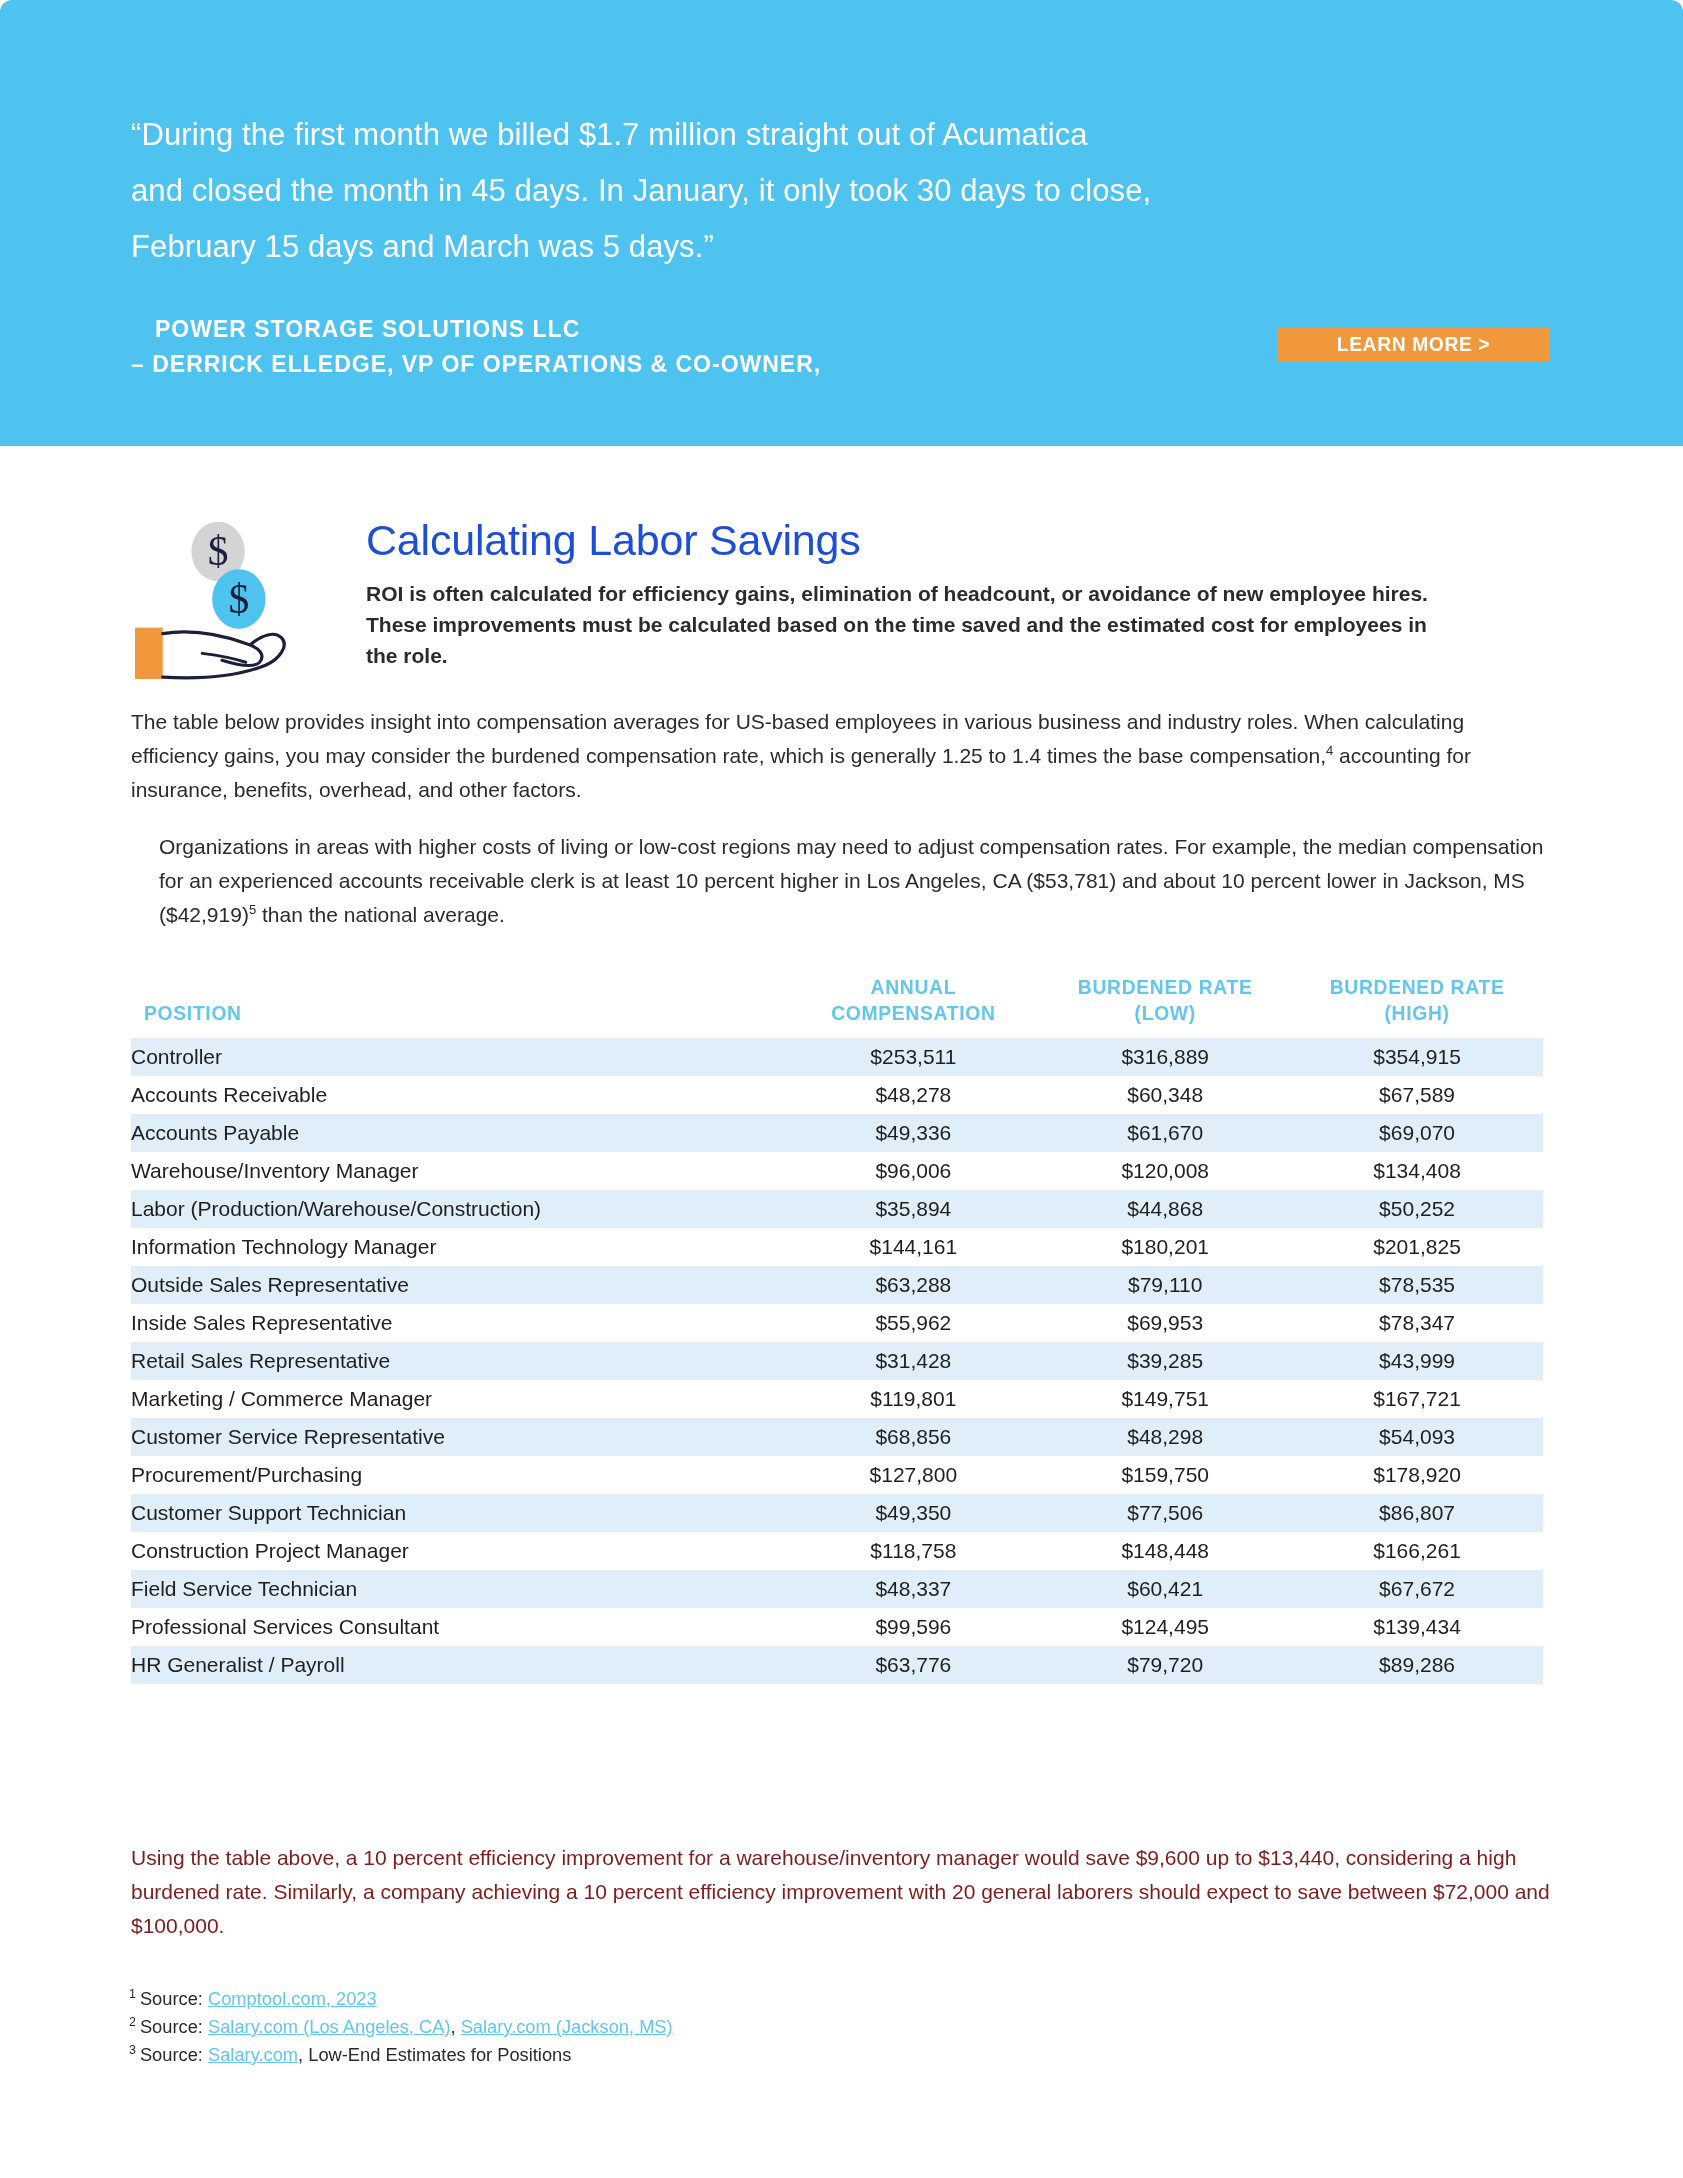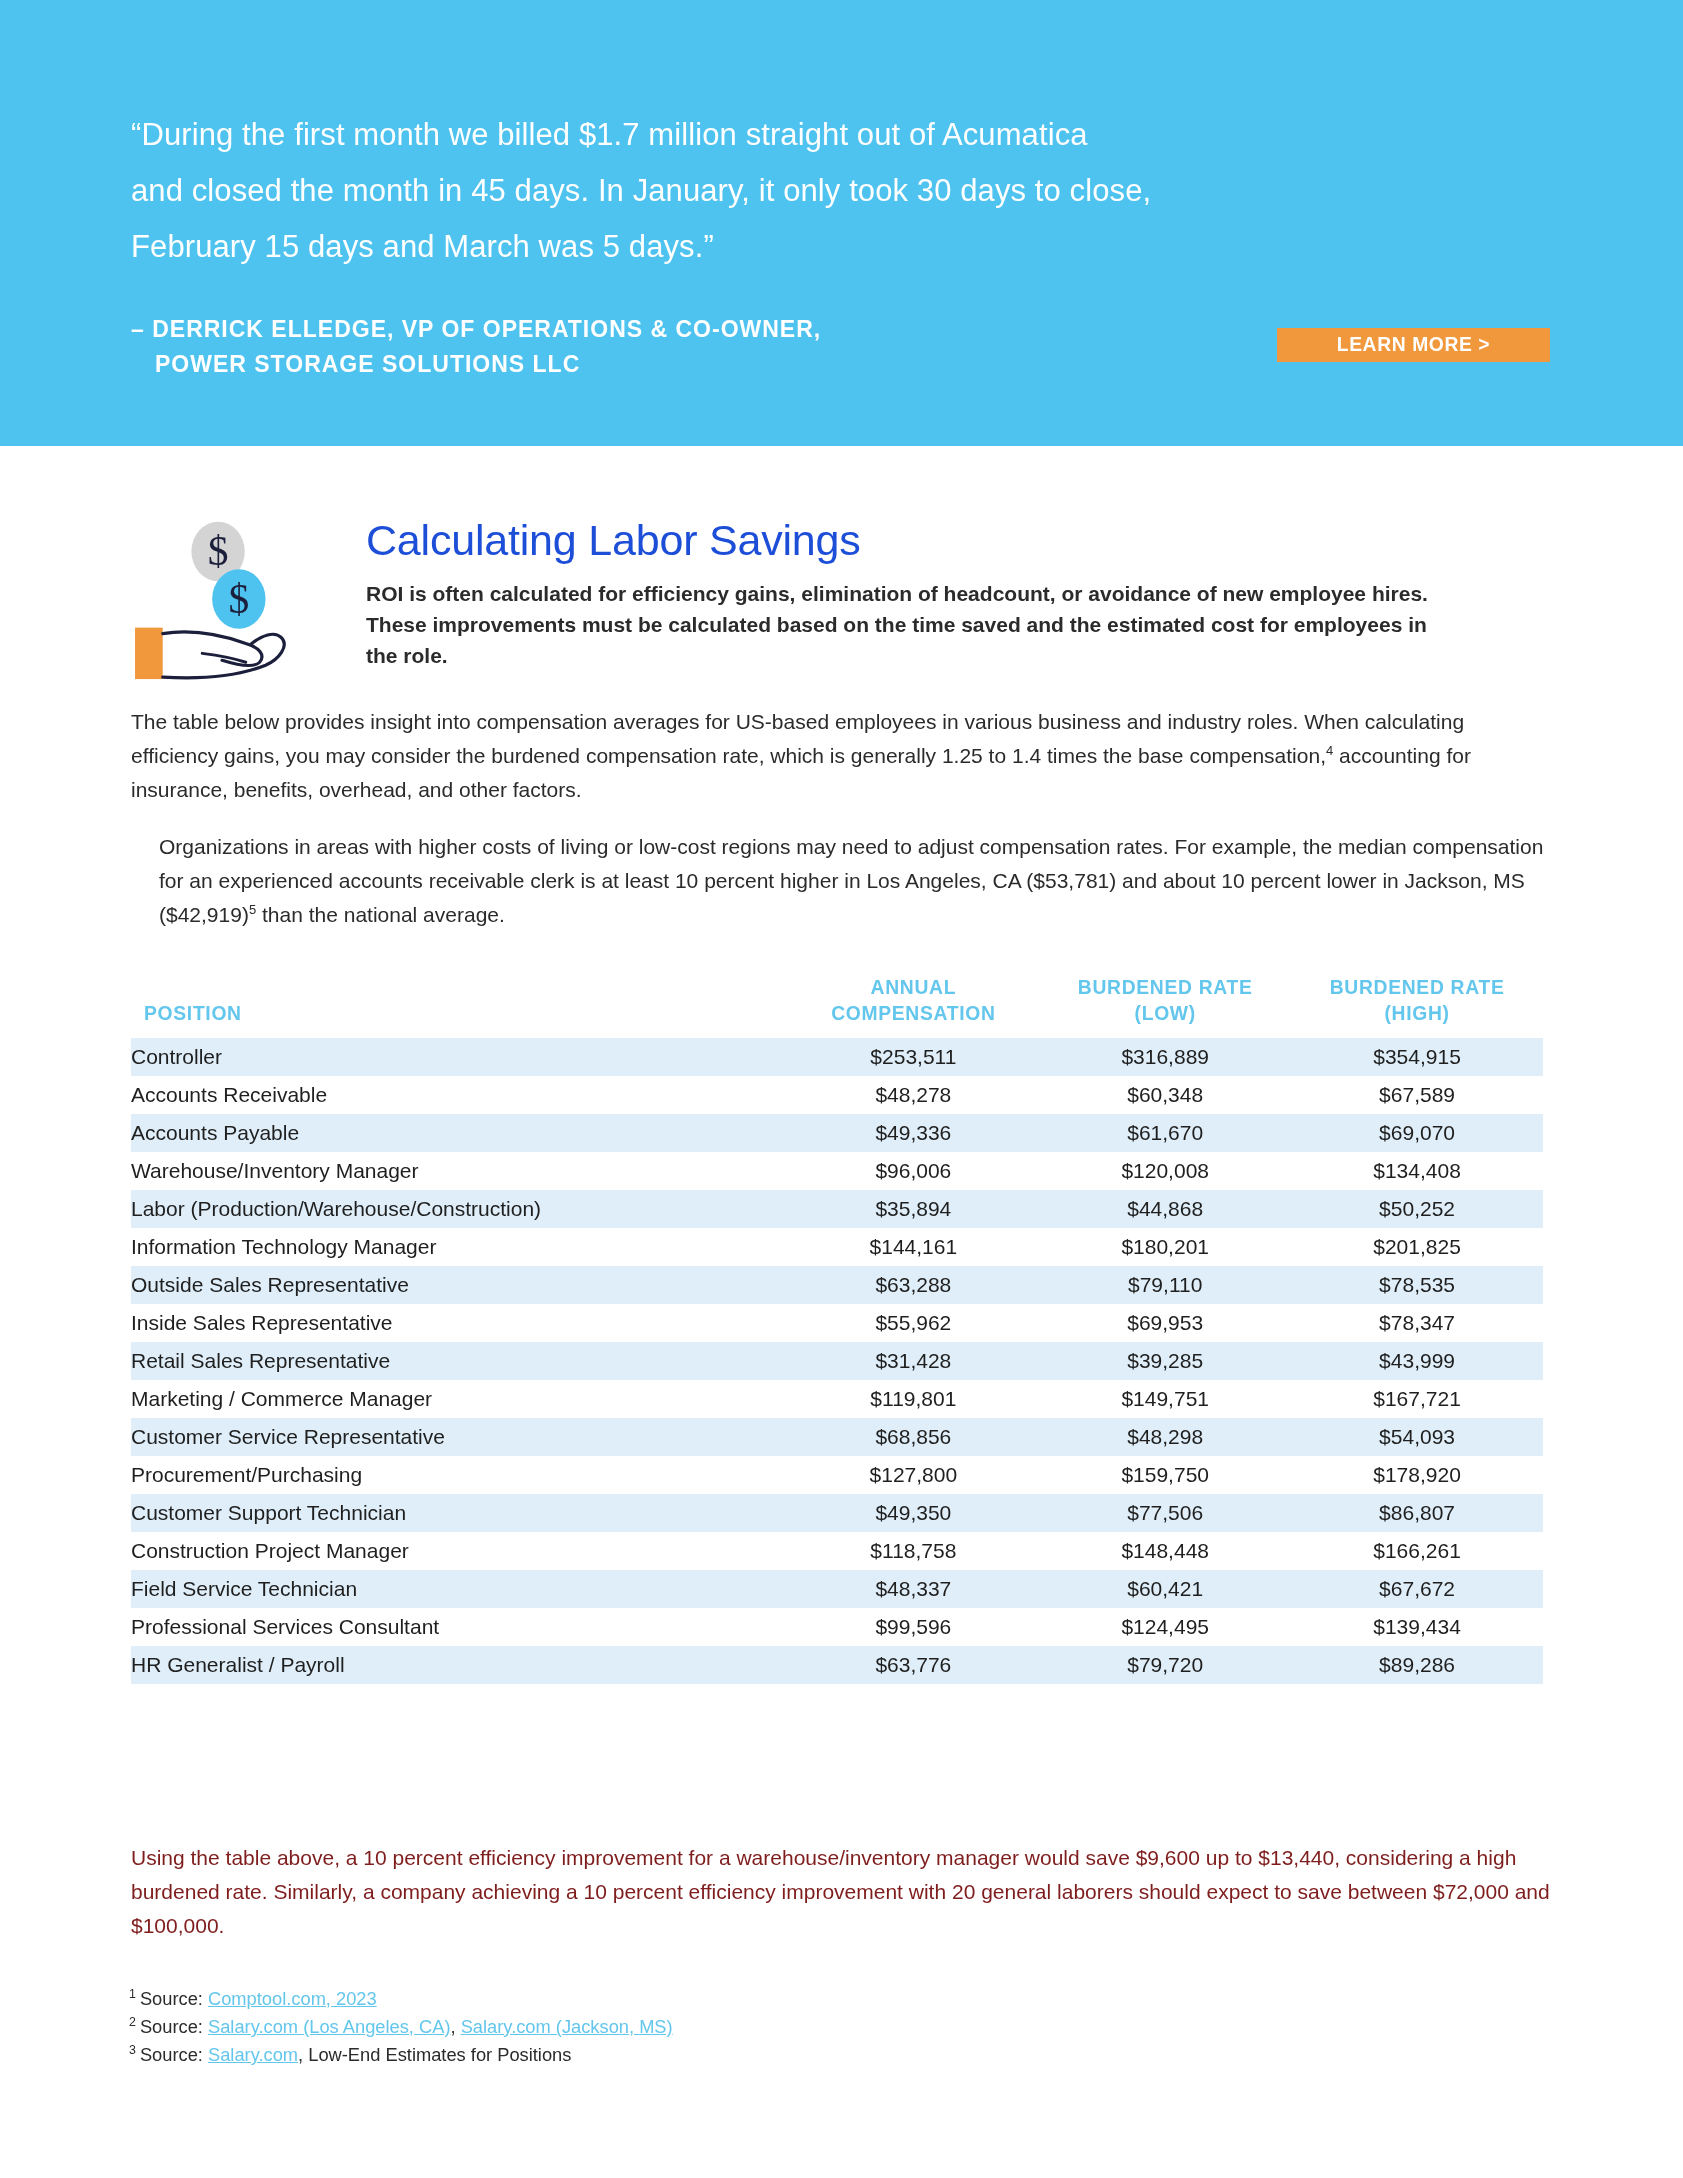--- a/index.html
+++ b/index.html
@@ -10,20 +10,21 @@
     background: #ffffff;
     font-family: "Liberation Sans", sans-serif;
   }
 
   .page {
     position: relative;
     width: 1683px;
     height: 2178px;
     background: #ffffff;
     overflow: hidden;
+    border-radius: 12px;
   }
 
   
   .hero {
     position: absolute;
     left: 0;
     top: 0;
     width: 1683px;
     height: 446px;
     background: #4FC3EF;
@@ -212,22 +213,22 @@
 
   <div class="hero">
 
     <div class="hero-inner">
       <div class="quote-line">“During the first month we billed $1.7 million straight out of Acumatica</div>
       <div class="quote-line">and closed the month in 45 days. In January, it only took 30 days to close,</div>
       <div class="quote-line">February 15 days and March was 5 days.”</div>
     </div>
 
     <div class="attribution">
+      <div class="attr-line indent">POWER STORAGE SOLUTIONS LLC</div>
       <div class="attr-line">– DERRICK ELLEDGE, VP OF OPERATIONS &amp; CO-OWNER,</div>
-      <div class="attr-line indent">POWER STORAGE SOLUTIONS LLC</div>
     </div>
 
     <button class="learn-more-btn">LEARN MORE &gt;</button>
   </div>
 
   <div class="icon-money">
     <svg width="198" height="178" viewBox="0 0 200 180" xmlns="http://www.w3.org/2000/svg">
 
       <ellipse cx="92" cy="45" rx="27" ry="30" fill="#D4D4D4"></ellipse>
       <text x="92" y="59" text-anchor="middle" font-family="Liberation Serif, serif" font-size="42" fill="#1C1F3B">$</text>

